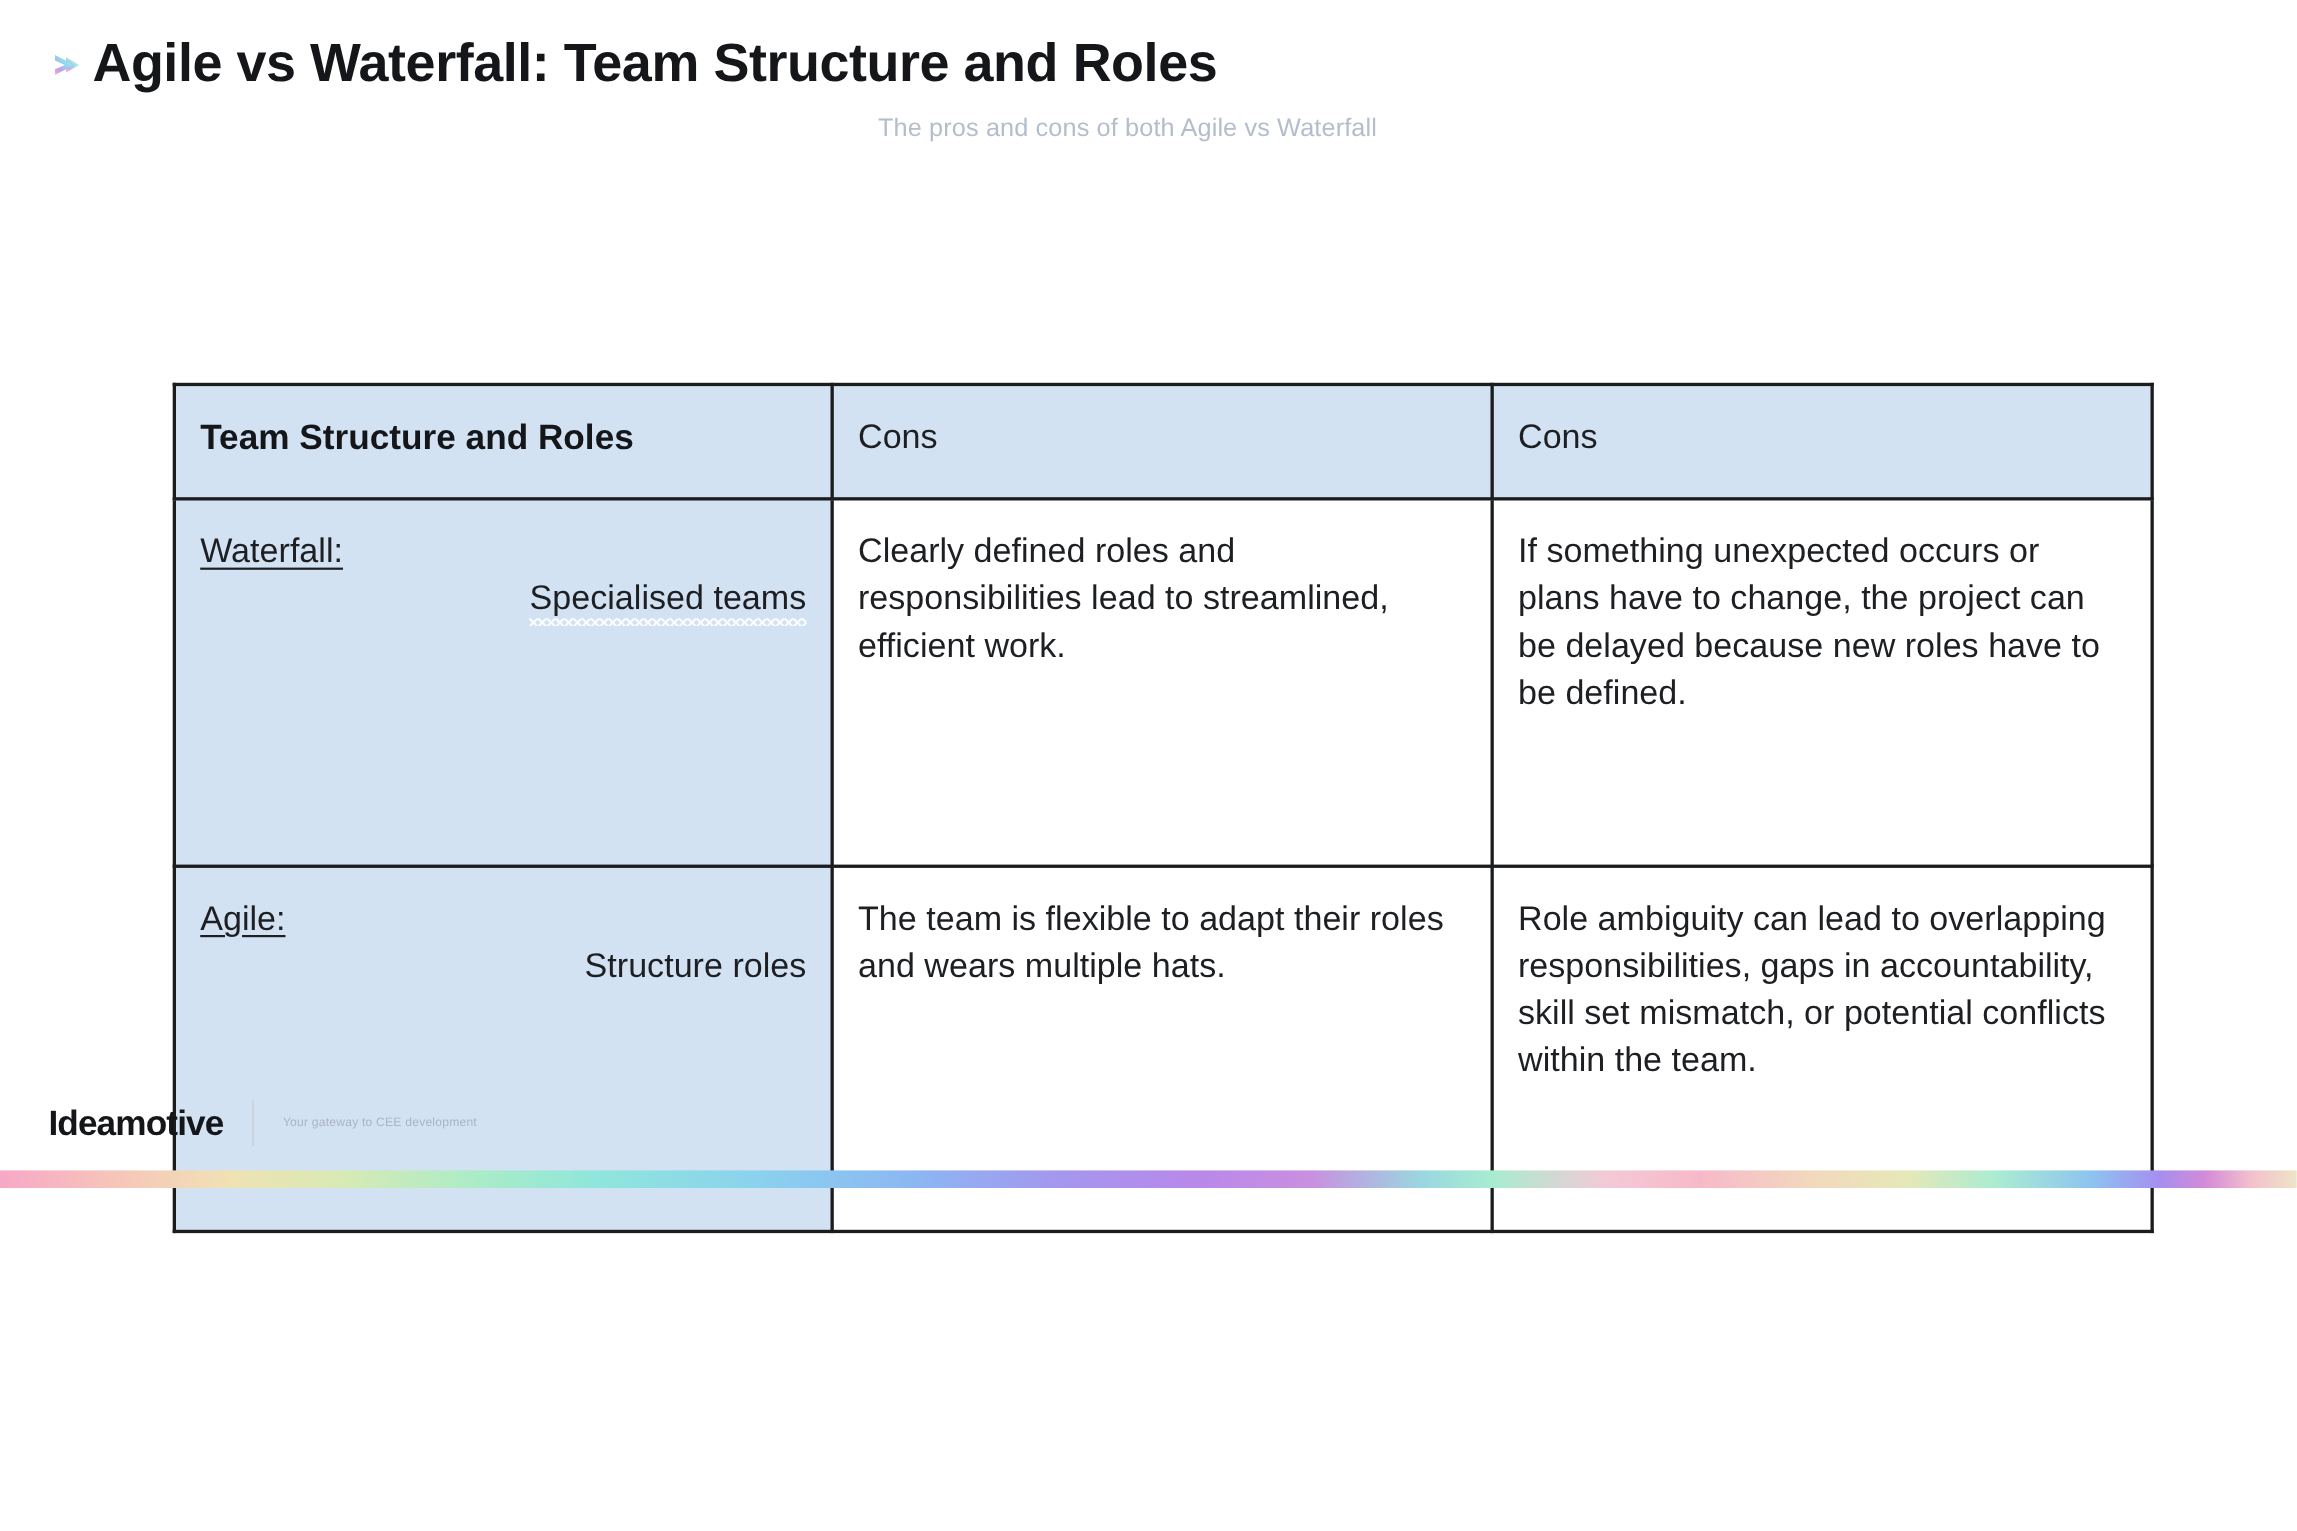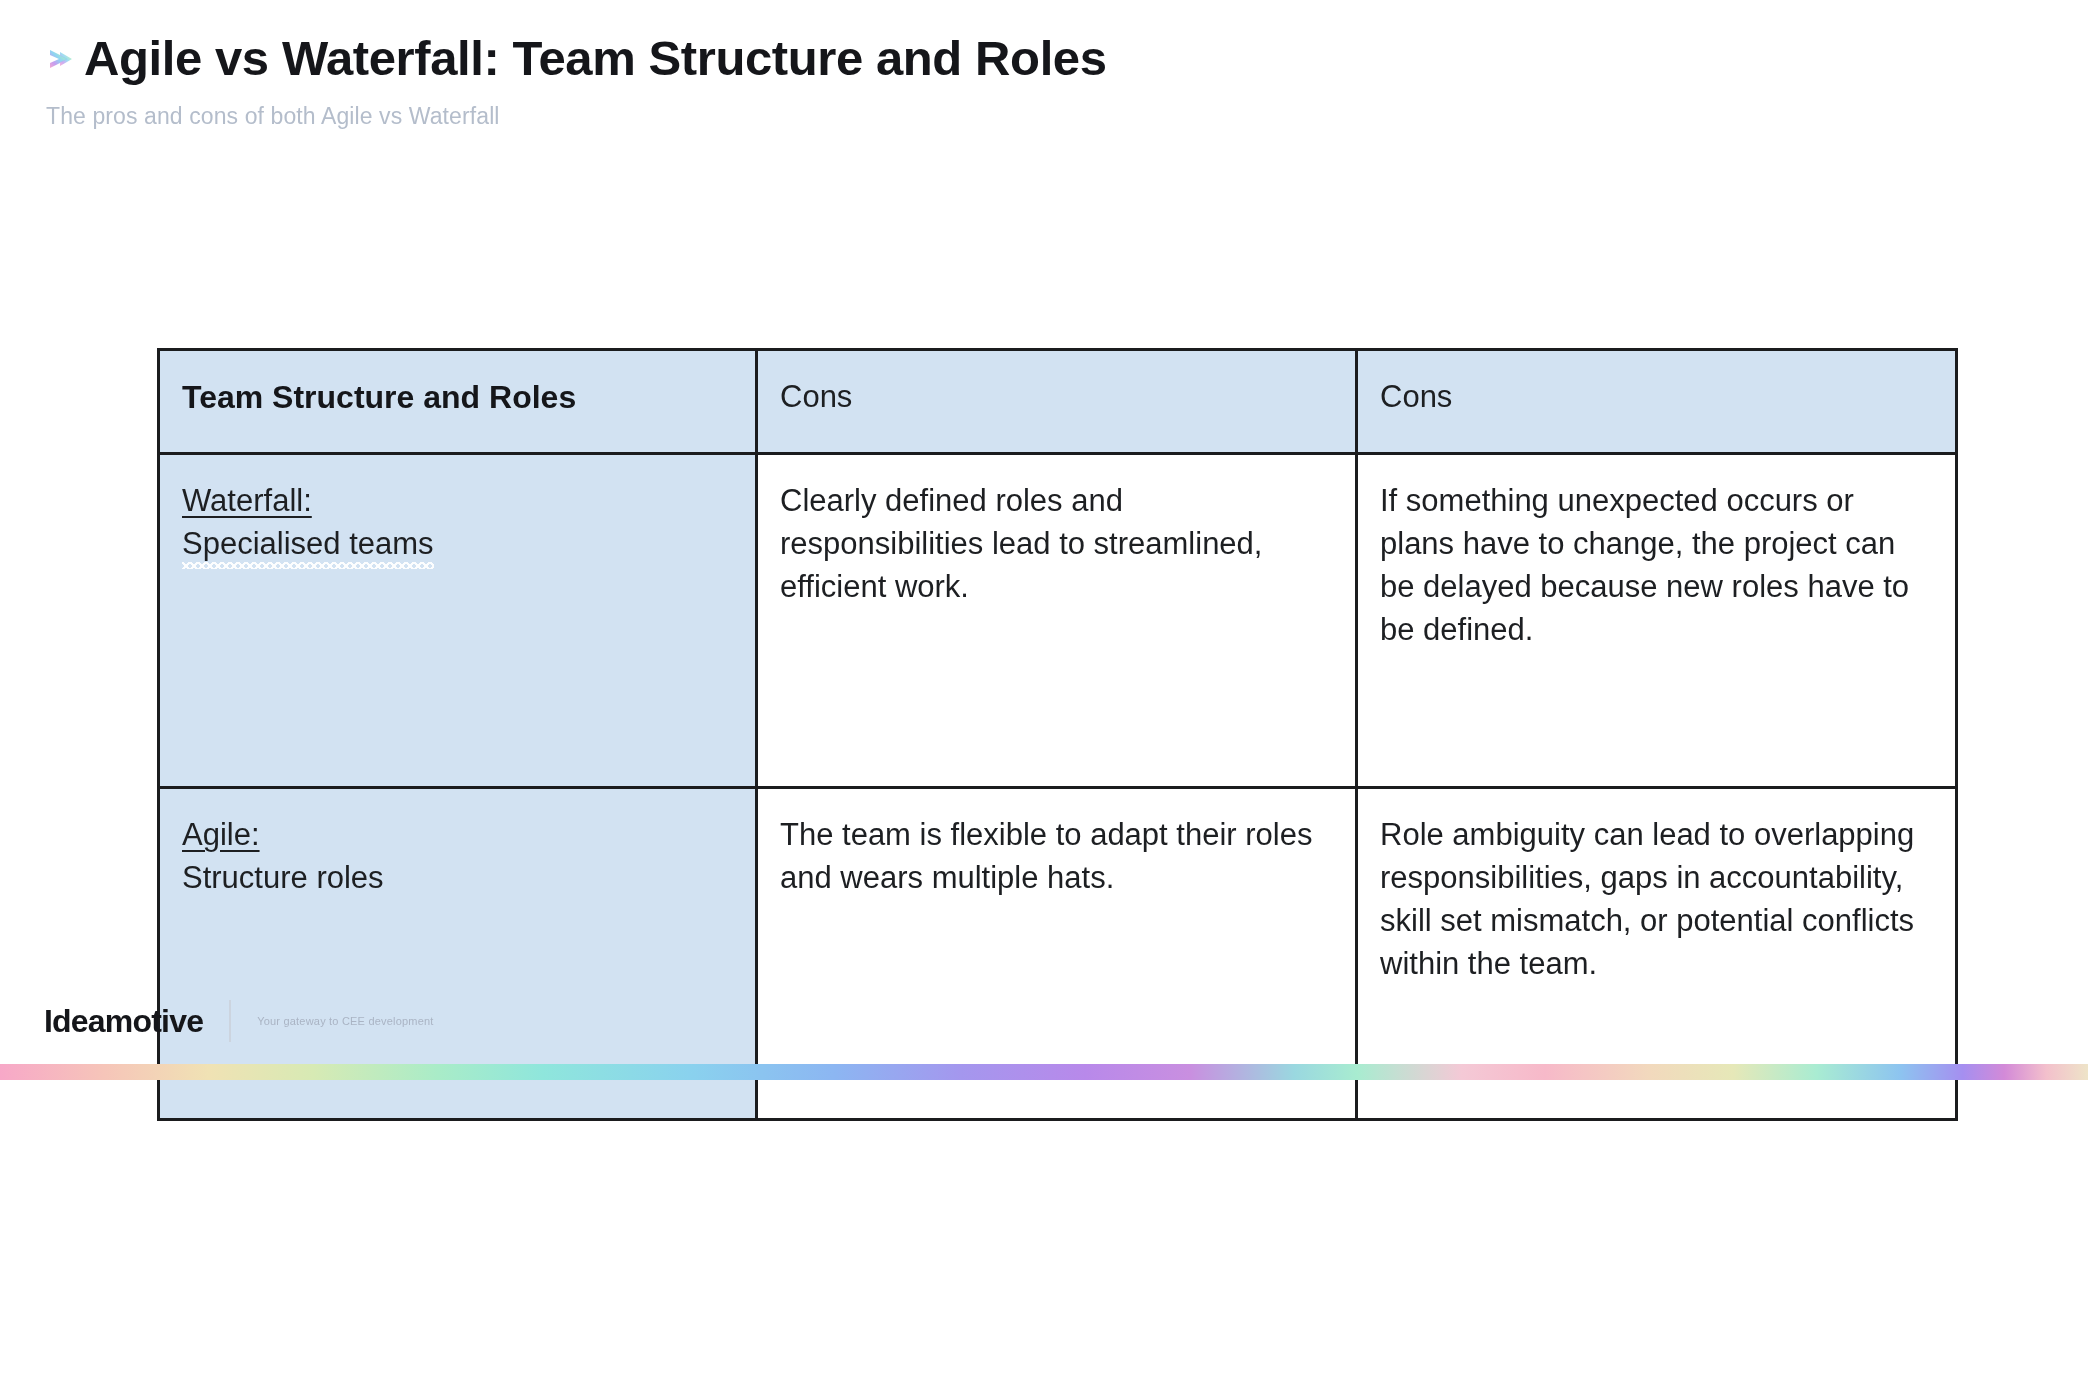--- a/index.html
+++ b/index.html
@@ -49,20 +49,21 @@
     white-space: nowrap;
   }
 
   .page-subtitle {
     margin-top: 17px;
     margin-left: 2px;
     font-size: 23px;
     font-weight: normal;
     color: #b4bdcb;
     letter-spacing: 0.1px;
+    text-align: center;
   }
 
   
   .table-wrap {
     position: absolute;
     left: 157px;
     top: 348px;
     width: 1798px;
   }
 
@@ -117,20 +118,21 @@
   .term {
     text-decoration: underline;
     text-underline-offset: 5px;
     text-decoration-thickness: 2px;
     display: block;
   }
 
   .term-sub {
     display: block;
     position: relative;
+    text-align: right;
   }
 
   
   .misspelled {
     position: relative;
     display: inline-block;
   }
   .misspelled::after {
     content: "";
     position: absolute;

